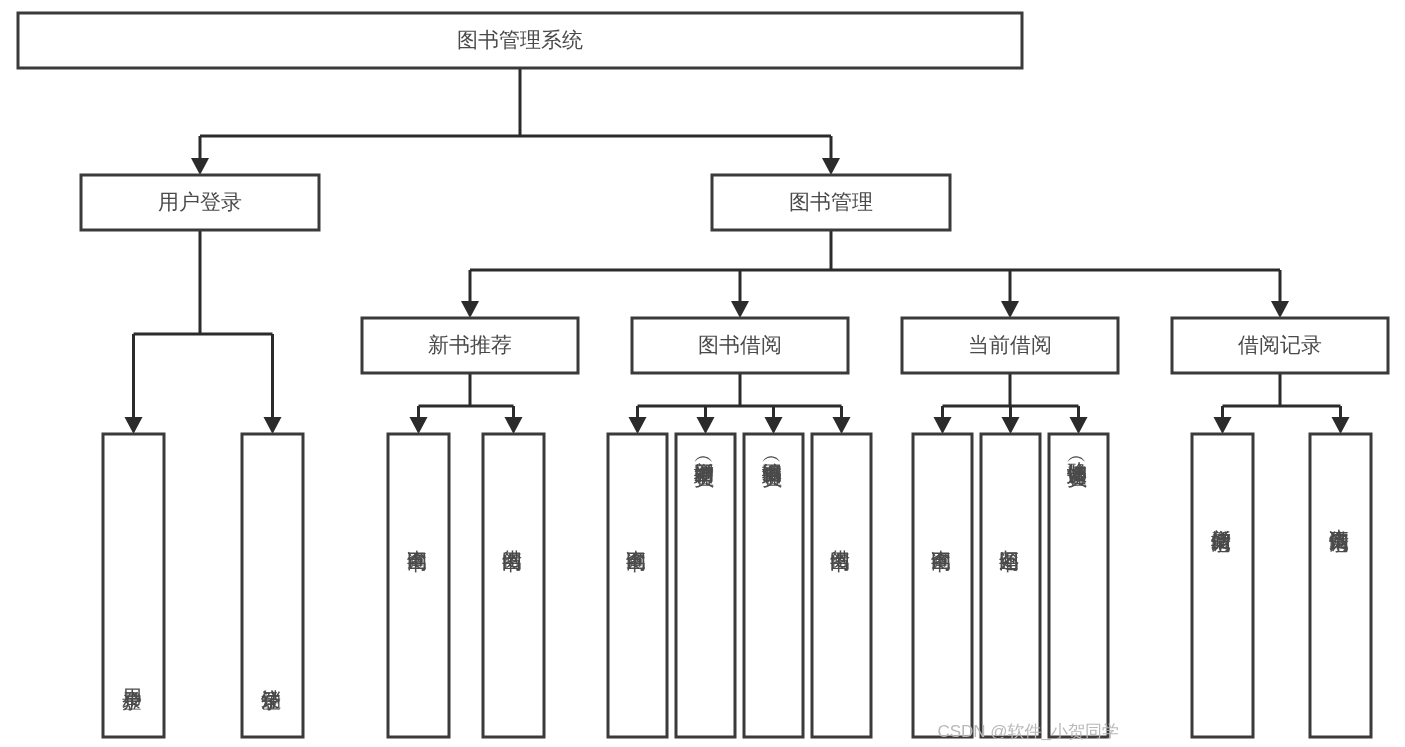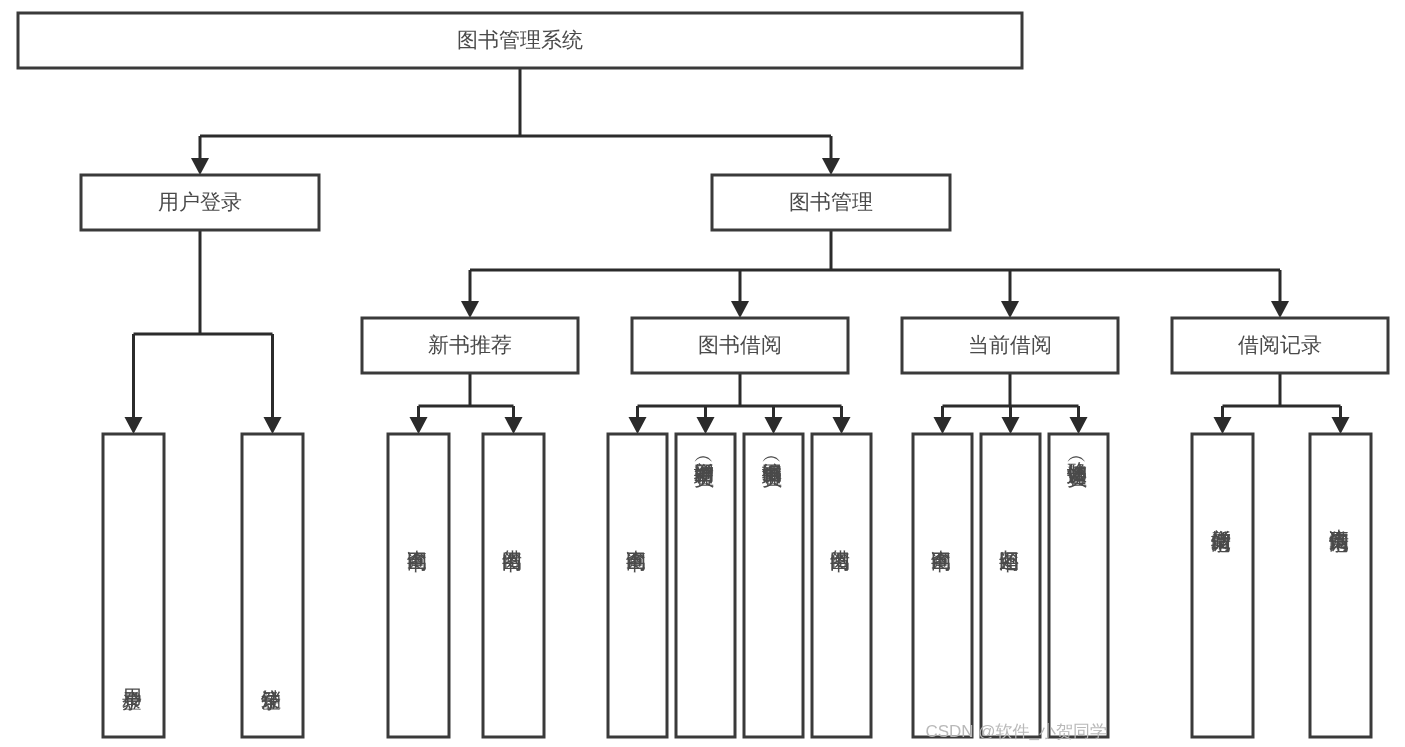--- a/index.html
+++ b/index.html
@@ -27,21 +27,21 @@
     font-size:20px;color:#4a4a4a;
     writing-mode:vertical-rl;
     text-orientation:upright;
     letter-spacing:1px;
     line-height:1;
     white-space:nowrap;
     pointer-events:none;
   }
   .watermark{
     position:absolute;
-    right:26px;bottom:4px;
+    right:14px;bottom:4px;
     font-family:"Liberation Sans","DejaVu Sans",sans-serif;
     font-size:17px;
     color:#b9b9b9;
     white-space:nowrap;
     user-select:none;
     margin-top:44px;
   }
 </style>
 </head>
 <body>

